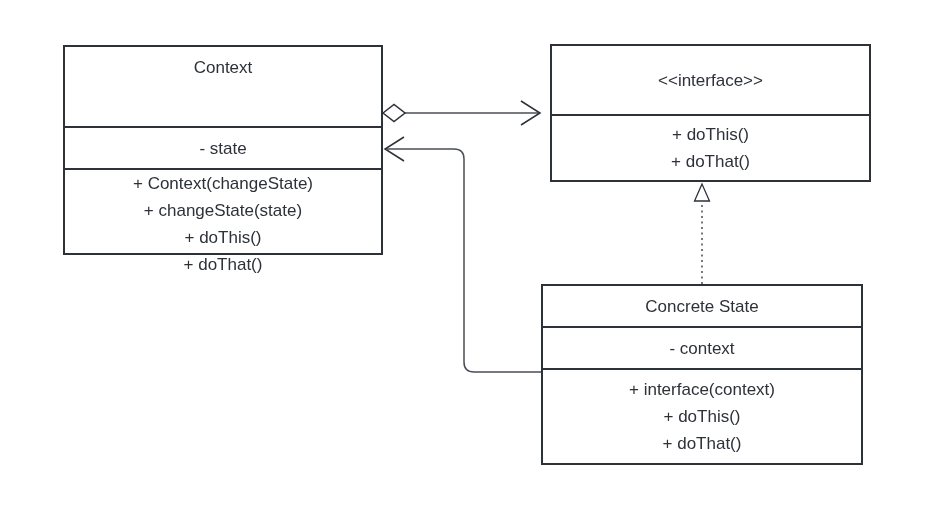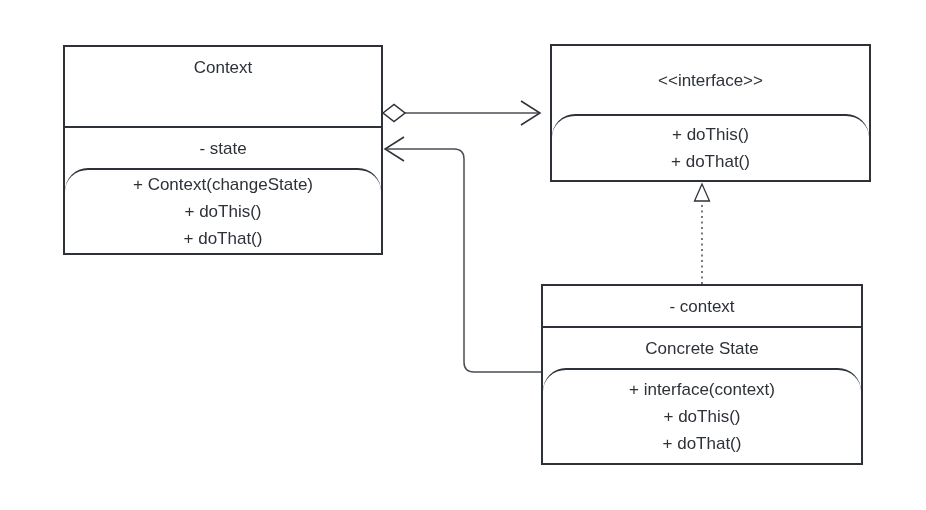--- a/index.html
+++ b/index.html
@@ -37,21 +37,20 @@
     display: flex;
     flex-direction: column;
     justify-content: center;
     flex-shrink: 0;
   }
   .sec + .sec {
     border-top: 2px solid #2d3138;
   }
   .sec.methods {
     flex: 1;
-    border-radius: 23px;
   }
   .line {
     line-height: 27px;
     white-space: nowrap;
   }
   
   .box-context { left: 63px; top: 45px; width: 320px; height: 210px; }
   .box-state { left: 550px; top: 44px; width: 321px; height: 138px; }
   .box-concrete { left: 541px; top: 284px; width: 322px; height: 181px; }
   .ctx-title { height: 41px; }
@@ -86,41 +85,42 @@
 
   <div class="uml-class box-context">
     <div class="sec ctx-title">
       <div class="line">Context</div>
     </div>
     <div class="sec ctx-attrs">
       <div class="line">- state</div>
     </div>
     <div class="sec methods">
       <div class="line">+ Context(changeState)</div>
+      <div class="line">+ changeState(state)</div>
       <div class="line">+ doThis()</div>
       <div class="line">+ doThat()</div>
     </div>
   </div>
 
   <div class="uml-class box-state">
     <div class="sec state-title">
       <div class="line">&lt;&lt;interface&gt;&gt;</div>
     </div>
     <div class="sec methods">
       <div class="line">+ doThis()</div>
       <div class="line">+ doThat()</div>
     </div>
   </div>
 
   <div class="uml-class box-concrete">
+    <div class="sec cs-title">
+      <div class="line">Concrete State</div>
+    </div>
     <div class="sec cs-attrs">
       <div class="line">- context</div>
-    </div>
-    <div class="sec cs-title">
-      <div class="line">Concrete State</div>
     </div>
     <div class="sec methods">
       <div class="line">+ interface(context)</div>
       <div class="line">+ doThis()</div>
       <div class="line">+ doThat()</div>
     </div>
   </div>
 
 </div>
 

